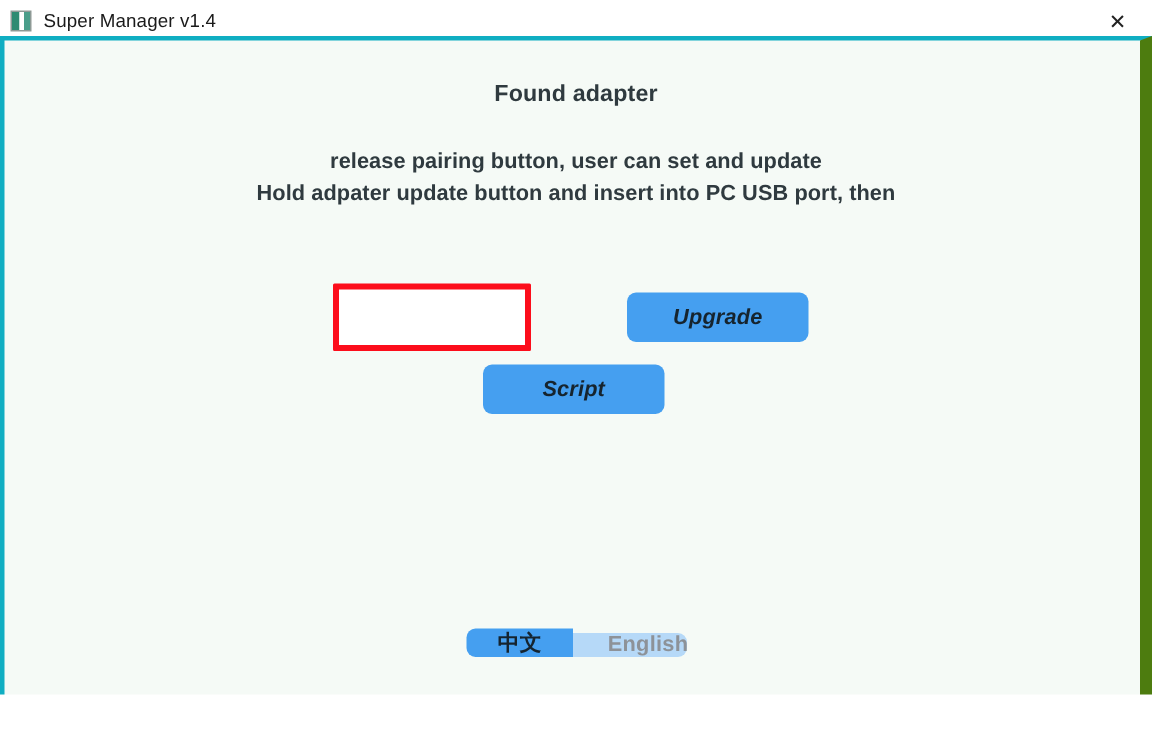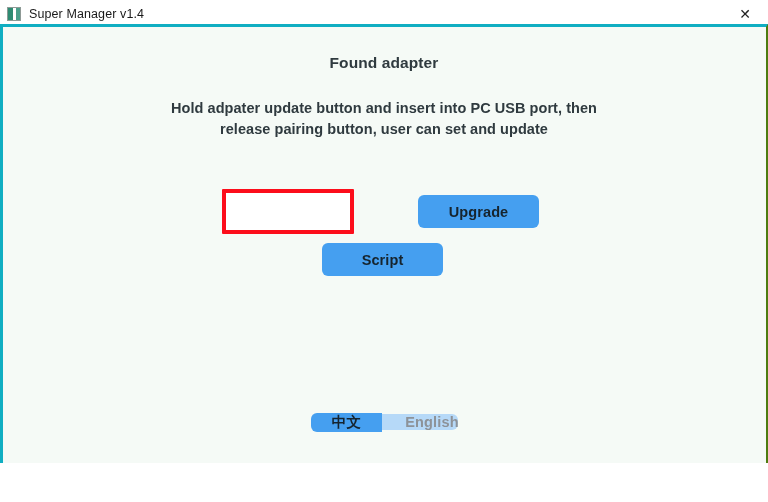--- a/index.html
+++ b/index.html
@@ -89,21 +89,21 @@
   
   .content {
     position: absolute;
     left: 0;
     top: 24px;
     width: 768px;
     height: 439px;
     background: #f5faf6;
     border-top: 3px solid #10aec2;
     border-left: 3px solid #10aec2;
-    border-right: 2px solid #4d7c0f;
+    border-right: 8px solid #4d7c0f;
     border-bottom: none;
     box-sizing: border-box;
   }
 
   .heading {
     position: absolute;
     left: 0;
     top: 27px;
     width: 762px;
     text-align: center;
@@ -136,20 +136,21 @@
     border-radius: 6px;
     font-family: "Liberation Sans", "DejaVu Sans", sans-serif;
     font-size: 14.5px;
     font-weight: bold;
     letter-spacing: 0.1px;
     cursor: pointer;
     display: flex;
     align-items: center;
     justify-content: center;
     padding: 0;
+    font-style: italic;
   }
 
   #btn-configuration {
     left: 223px;
     top: 168px;
     width: 121px;
     height: 33px;
   }
   #btn-upgrade {
     left: 415px;
@@ -179,21 +180,21 @@
   }
 
   
   .lang-group {
     position: absolute;
     left: 308px;
     top: 379px;
     width: 147px;
     height: 32px;
     display: flex;
-    align-items: center;
+    align-items: flex-end;
   }
   .lang-btn {
     border: none;
     padding: 0;
     font-family: "Liberation Sans", "DejaVu Sans", sans-serif;
     font-size: 14.5px;
     font-weight: bold;
     cursor: pointer;
     display: flex;
     align-items: center;
@@ -228,22 +229,22 @@
     <span class="title-text">Super Manager v1.4</span>
     <span class="titlebar-spacer"></span>
     <span class="close-button">✕</span>
   </div>
 
   <div class="content">
 
     <div class="heading">Found adapter</div>
 
     <div class="instructions">
+      <span class="line">release pairing button, user can set and update</span>
       <span class="line">Hold adpater update button and insert into PC USB port, then</span>
-      <span class="line">release pairing button, user can set and update</span>
     </div>
 
     <button class="btn" id="btn-configuration">Configuration</button>
 
     <div class="highlight-box"></div>
 
     <button class="btn" id="btn-upgrade">Upgrade</button>
 
     <button class="btn" id="btn-script">Script</button>
 

